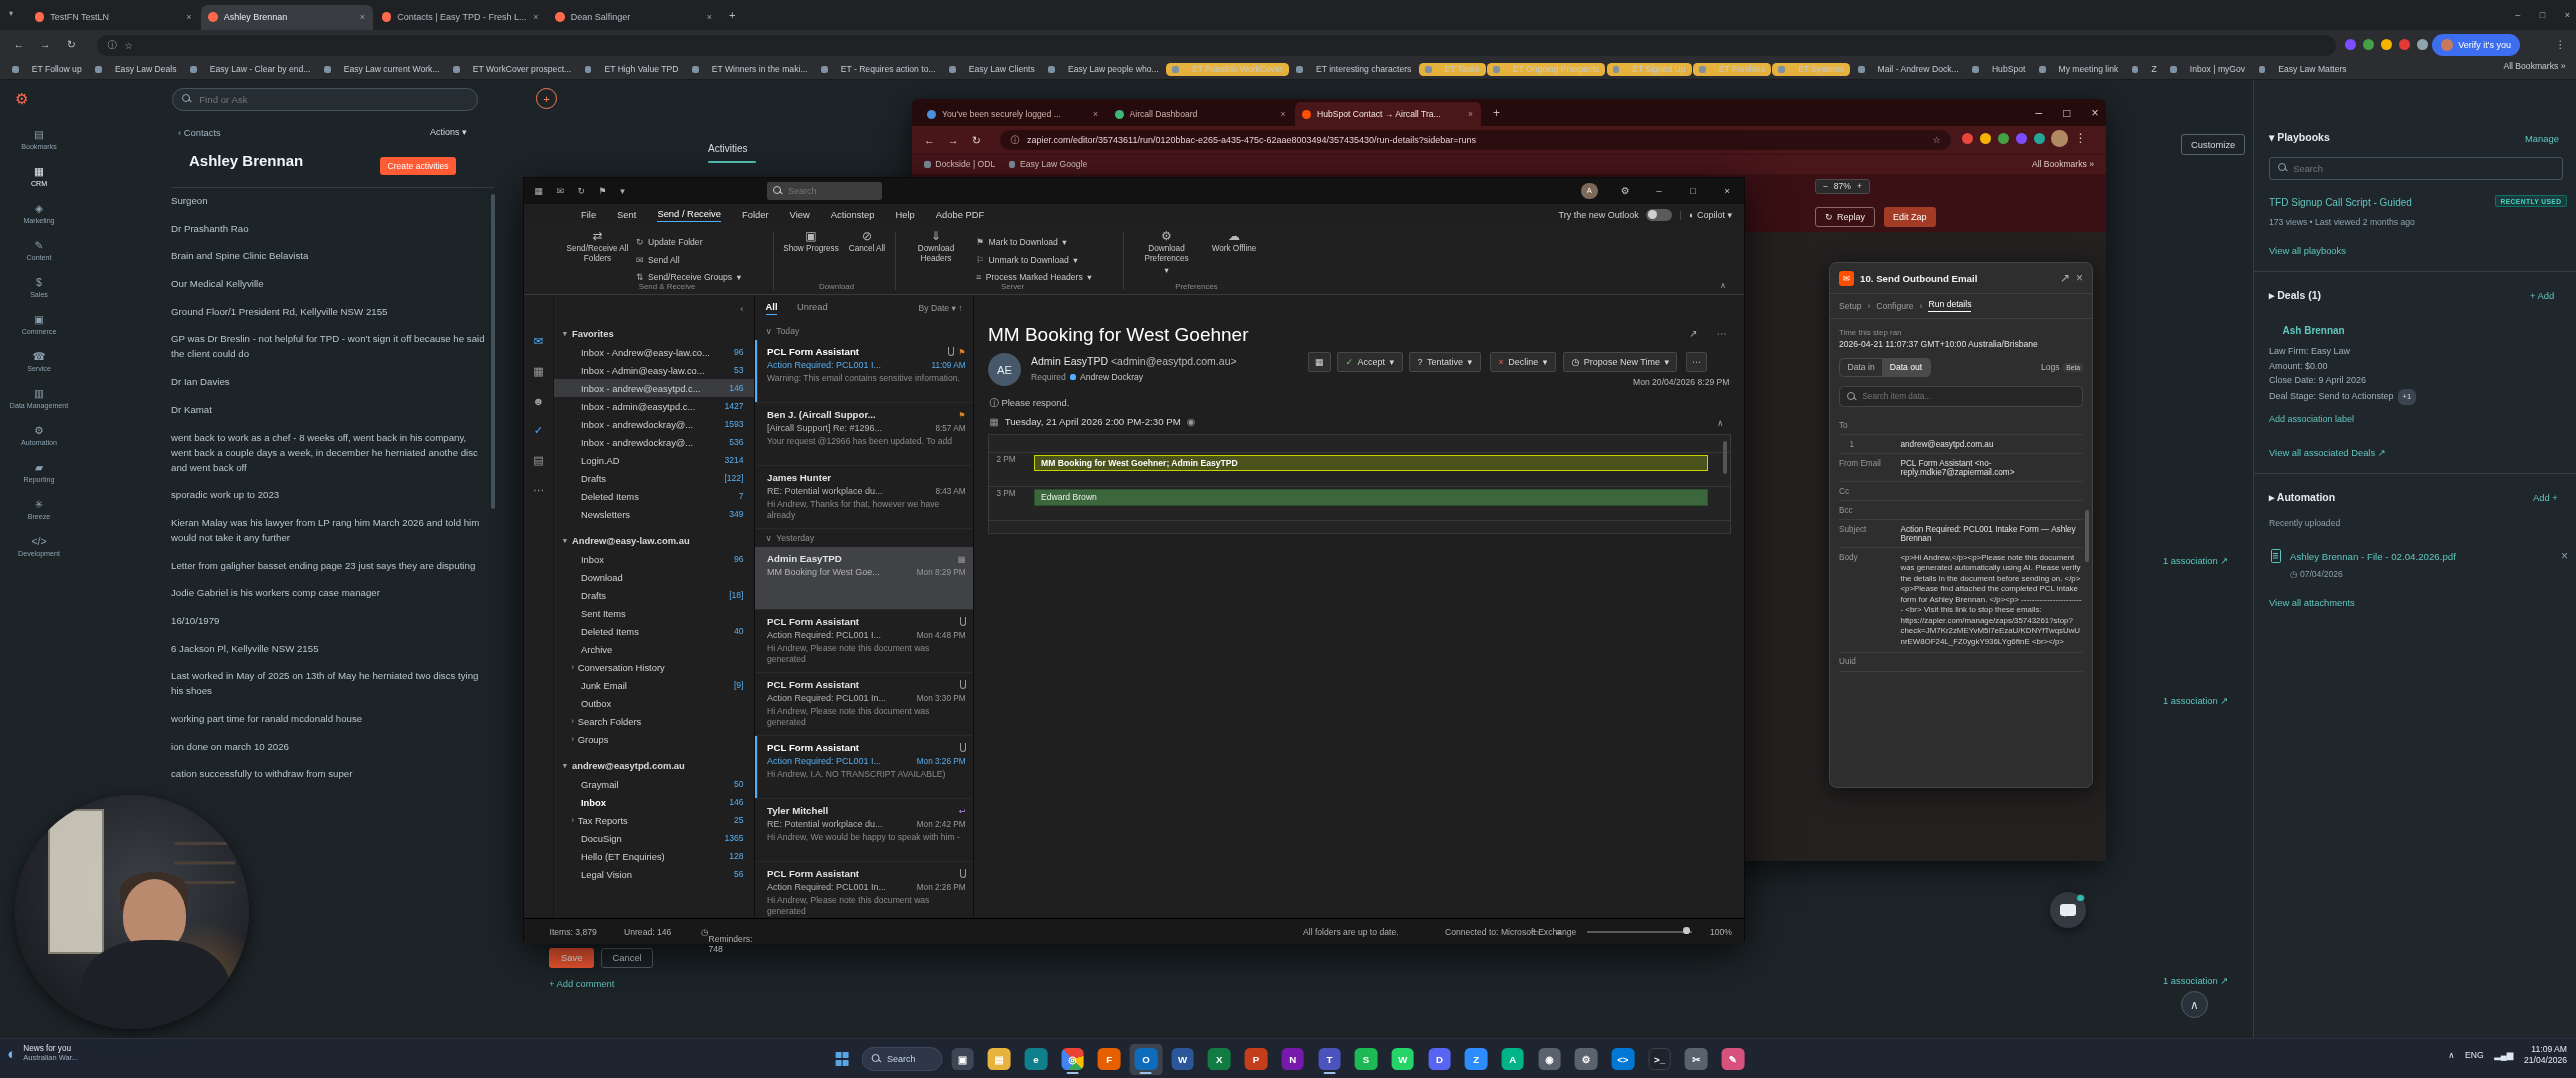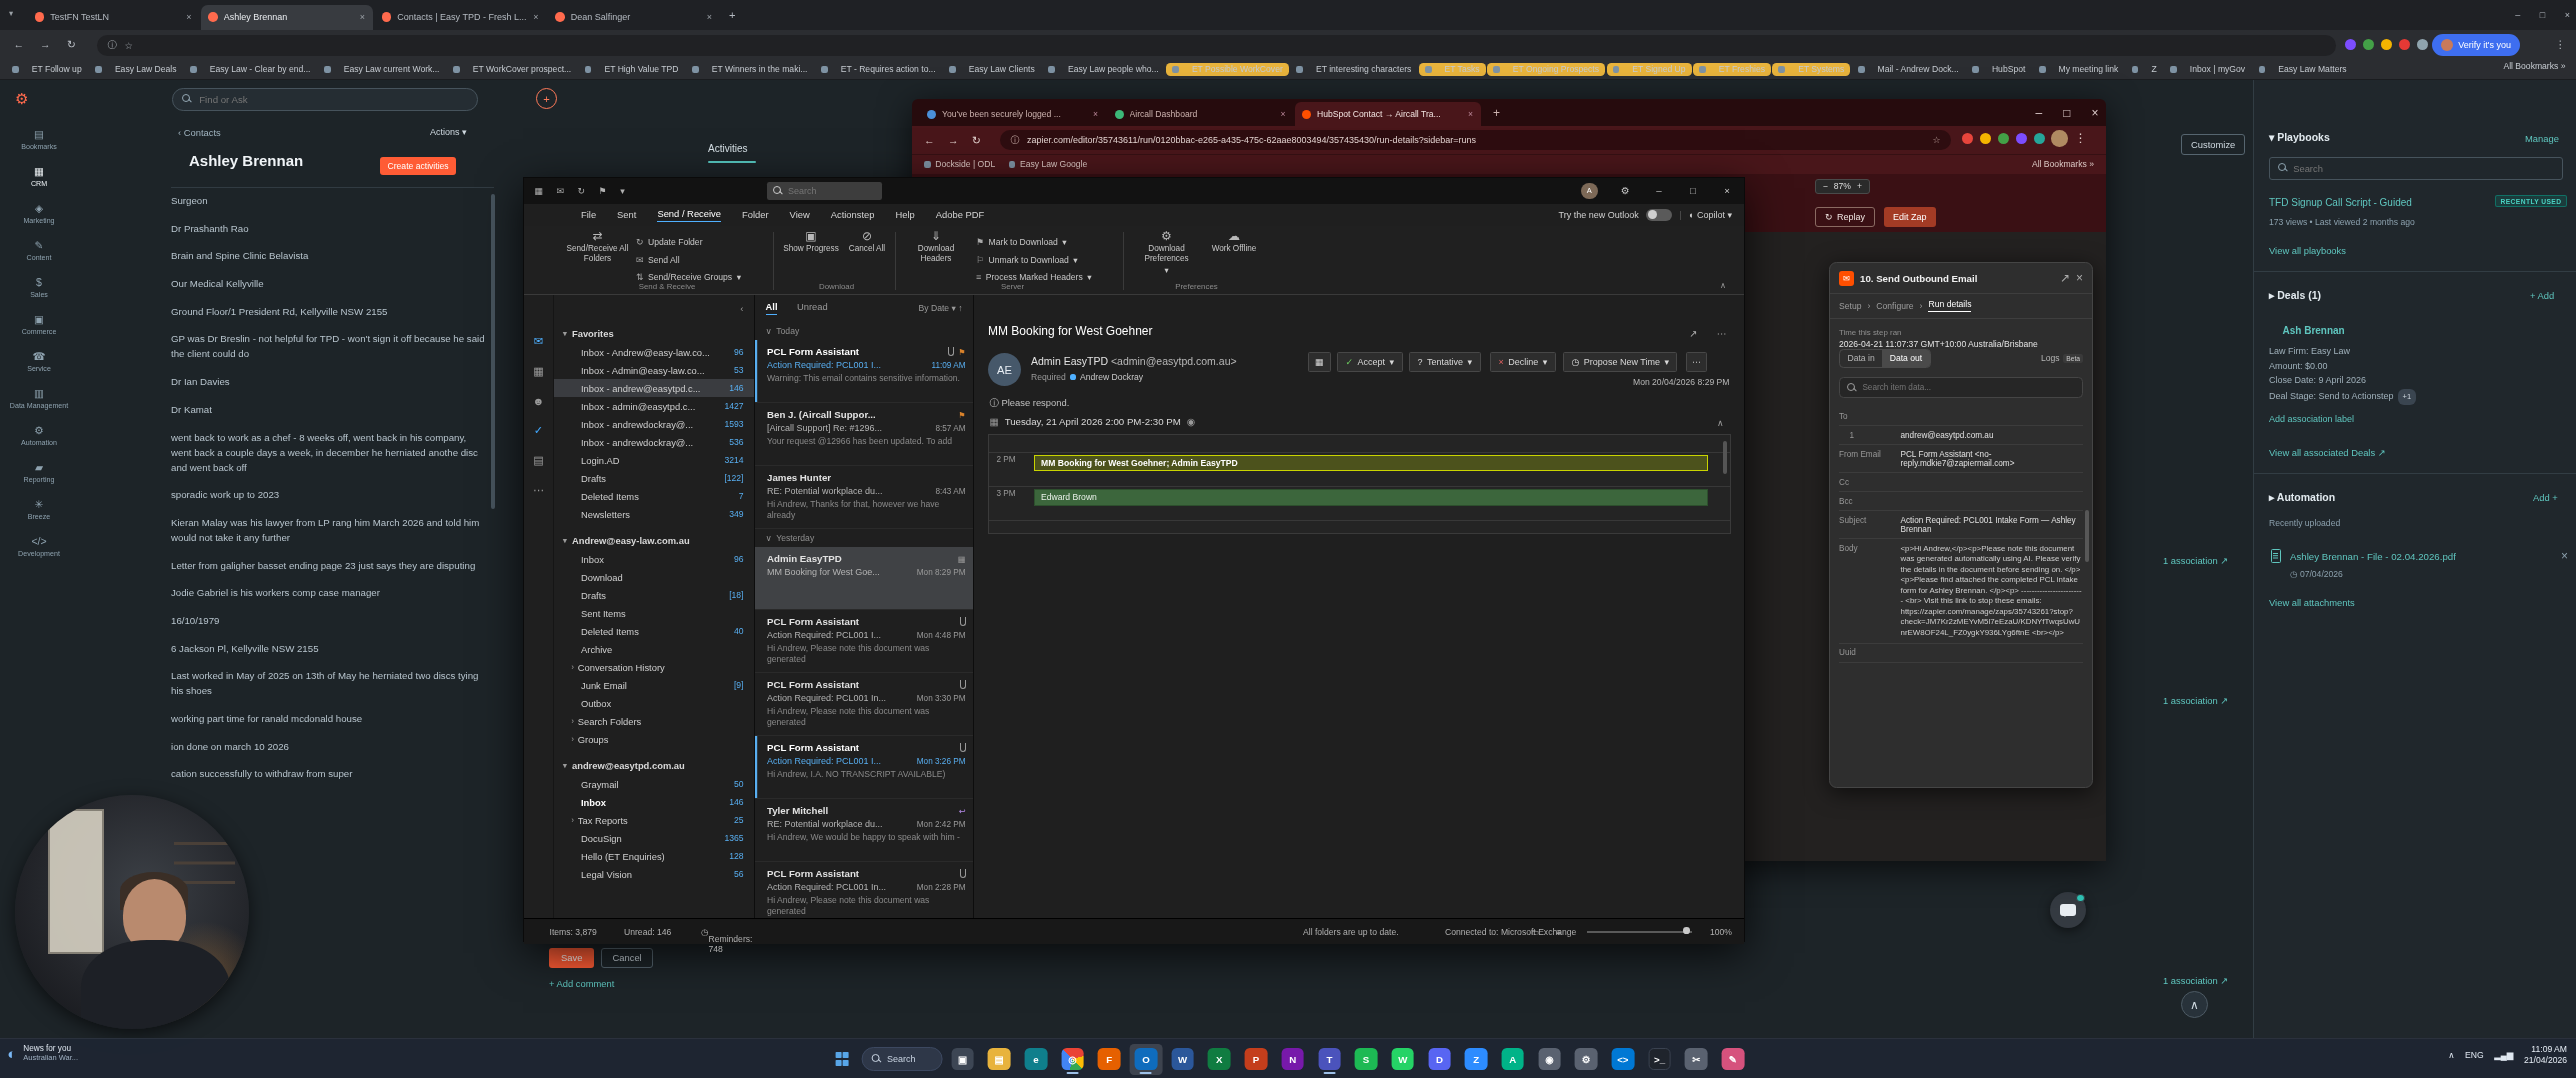--- a/index.html
+++ b/index.html
@@ -165,21 +165,21 @@
 .m-preview{margin-top:3px;font-size:8.6px;line-height:11.2px;color:#8a8a8a;max-height:22.5px;overflow:hidden}
 .ic{display:none;font-size:8.2px;color:#9a9a9a}
 .ic-flag{color:#d9822b}.ic-reply{color:#b58ae8}
 .ic-clip{width:5.2px;height:8.2px;border:1.1px solid #9a9a9a;border-top:none;border-radius:0 0 3px 3px}
 .m-item.clip .ic-clip{display:inline-block}
 .m-item.flag .ic-flag{display:inline}
 .m-item.cal .ic-cal{display:inline}
 .m-item.reply .ic-reply{display:inline}
 
 .ol-read{position:absolute;left:449px;top:117px;width:773px;height:623px}
-.r-title{position:absolute;left:15px;top:28.5px;font-size:12px;color:#fff}
+.r-title{position:absolute;left:15px;top:28.5px;font-size:19px;color:#fff}
 .r-ticons{position:absolute;right:19.5px;top:33px;display:flex;gap:19.5px;color:#b0b0b0;font-size:9.7px}
 .r-av{position:absolute;left:15px;top:58px;width:33px;height:33px;border-radius:50%;background:#46586a;color:#e8eef4;font-size:11.2px;display:flex;align-items:center;justify-content:center}
 .r-from{position:absolute;left:58px;top:60px;font-size:10.5px;color:#e2e2e2}
 .r-req{position:absolute;left:58px;top:77px;font-size:8.6px;color:#9a9a9a;display:flex;align-items:center;gap:4.5px}
 .r-req .d{width:5.2px;height:5.2px;border-radius:50%;background:#4fb0ff}
 .rbtn{position:absolute;top:57px;height:19.5px;background:#2d2d2d;border:0.7px solid #474747;border-radius:1.5px;display:flex;align-items:center;gap:4.5px;padding:0 7.5px;font-size:9px;color:#d8d8d8;white-space:nowrap}
 .r-date{position:absolute;right:16.5px;top:82px;font-size:8.6px;color:#b8b8b8}
 .r-resp{position:absolute;left:16.5px;top:102px;font-size:9.4px;color:#c0c0c0}
 .r-when{position:absolute;left:16.5px;top:121px;font-size:9.7px;color:#d8d8d8;display:flex;gap:6px;align-items:center}
 .r-strip{position:absolute;left:15px;top:139px;width:743px;height:100px;background:#242424;border:0.7px solid #3a3a3a}
@@ -637,21 +637,21 @@
         <div class="z-crumbs">
           <span>Setup</span>
             <span>›</span>
           <span>Configure</span>
             <span>›</span>
           <span class="on">Run details</span>
         </div>
         <div class="z-body">
           <div class="z-lab">Time this step ran</div>
           <div class="z-timeval">2026-04-21 11:07:37 GMT+10:00 Australia/Brisbane</div>
-          <div class="flex" style="">
+          <div class="flex" style="margin-top:9px">
             <div class="z-seg">
               <span>Data in</span>
               <span class="on">Data out</span>
             </div>
             <span style="flex:1"></span>
             <span style="font-size:8.6px;color:#b5b5b5">Logs</span>
             <span class="z-betachip">Beta</span>
           </div>
           <div class="z-find">
             <span class="mag"></span>

